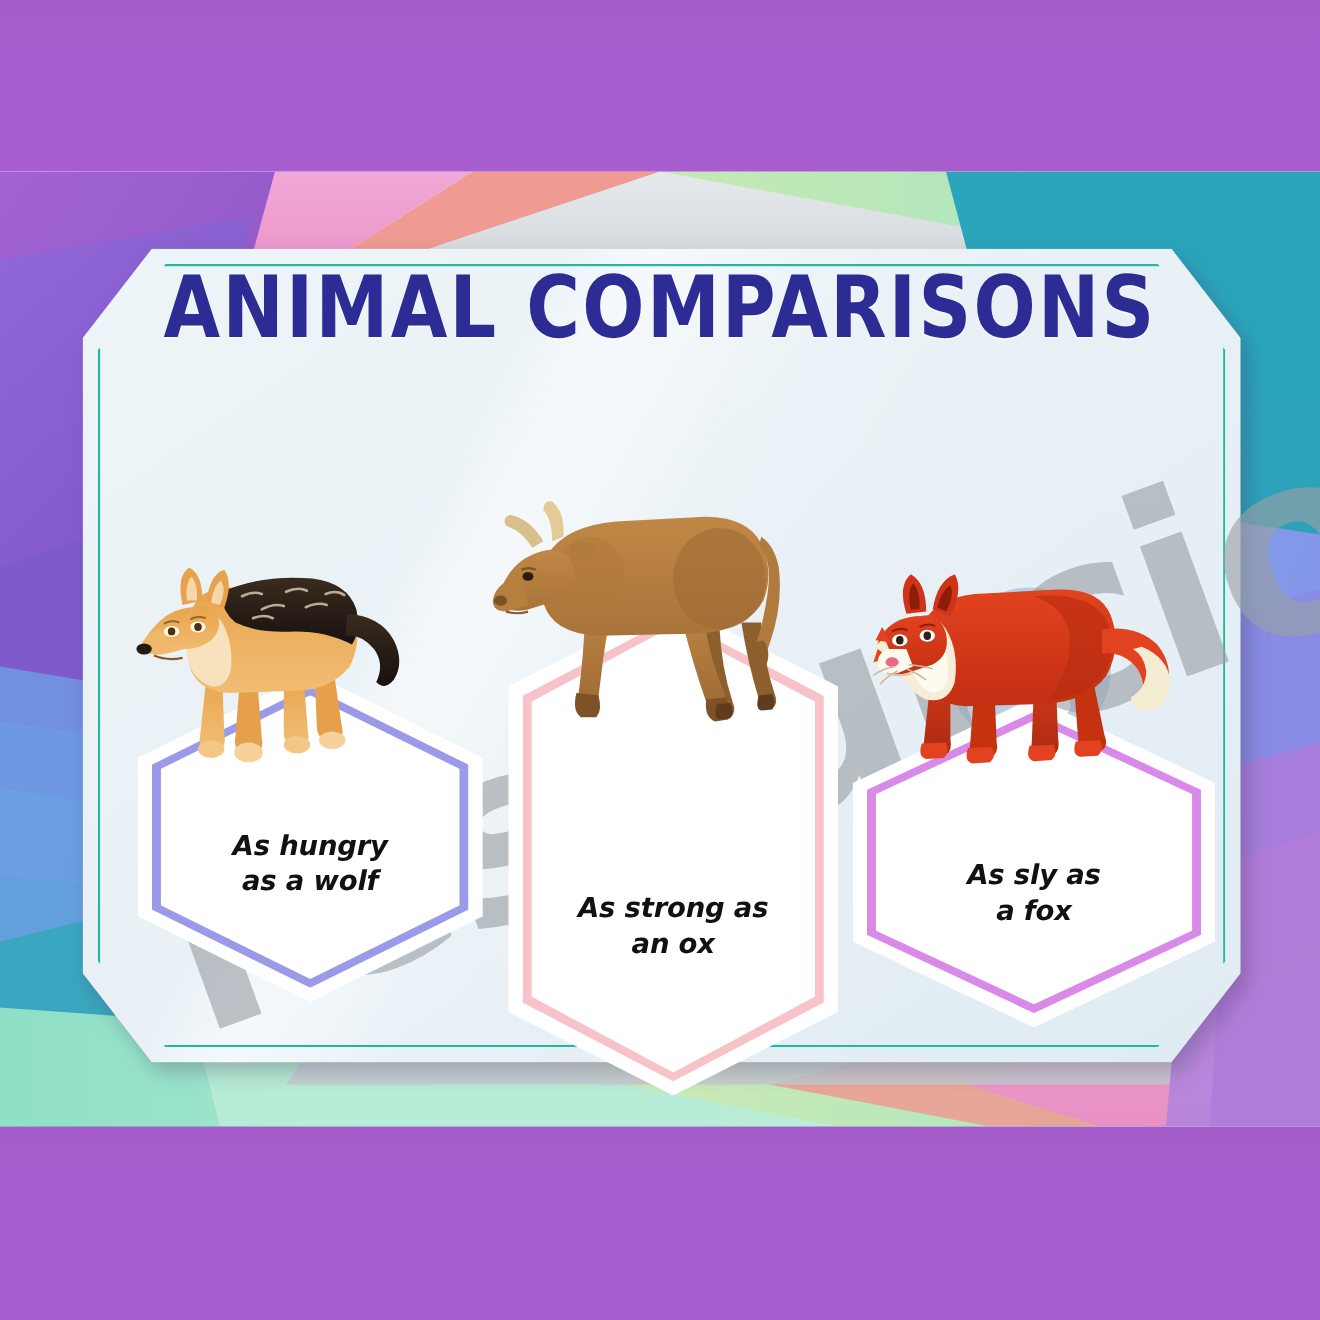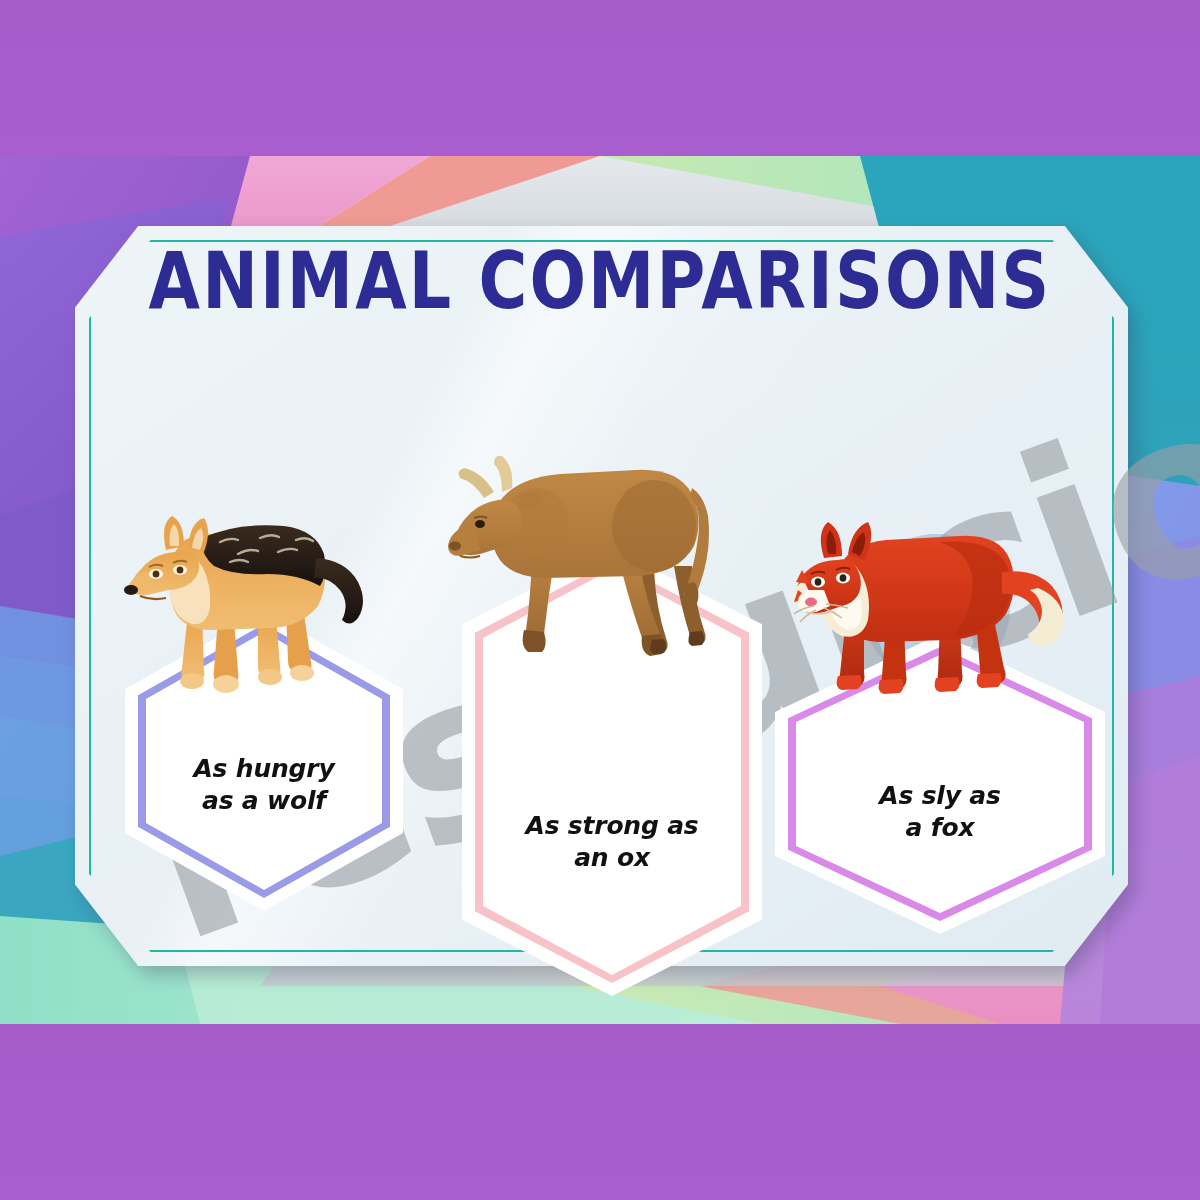--- a/index.html
+++ b/index.html
@@ -216,21 +216,21 @@
           <line x1="24" y1="46" x2="58" y2="80"></line>
           <line x1="92" y1="46" x2="58" y2="80"></line>
         </g>
       </svg>
 
       <div class="wm-text">resourcio</div>
     </div>
 
     <div id="title">ANIMAL COMPARISONS</div>
 
-    <div class="hexcard" style="left:125px; top:455px; width:278px; height:300px;">
+    <div class="hexcard" style="left:125px; top:455px; width:314px; height:300px;">
       <div class="hex-outer"></div>
       <div class="hex-border" style="background:#9a9ae8;">
         <div class="hex-inner"></div>
       </div>
       <div class="hex-label" style="top:142px;">
         <span>As hungry</span><br>
         <span>as a wolf</span>
       </div>
     </div>
 

